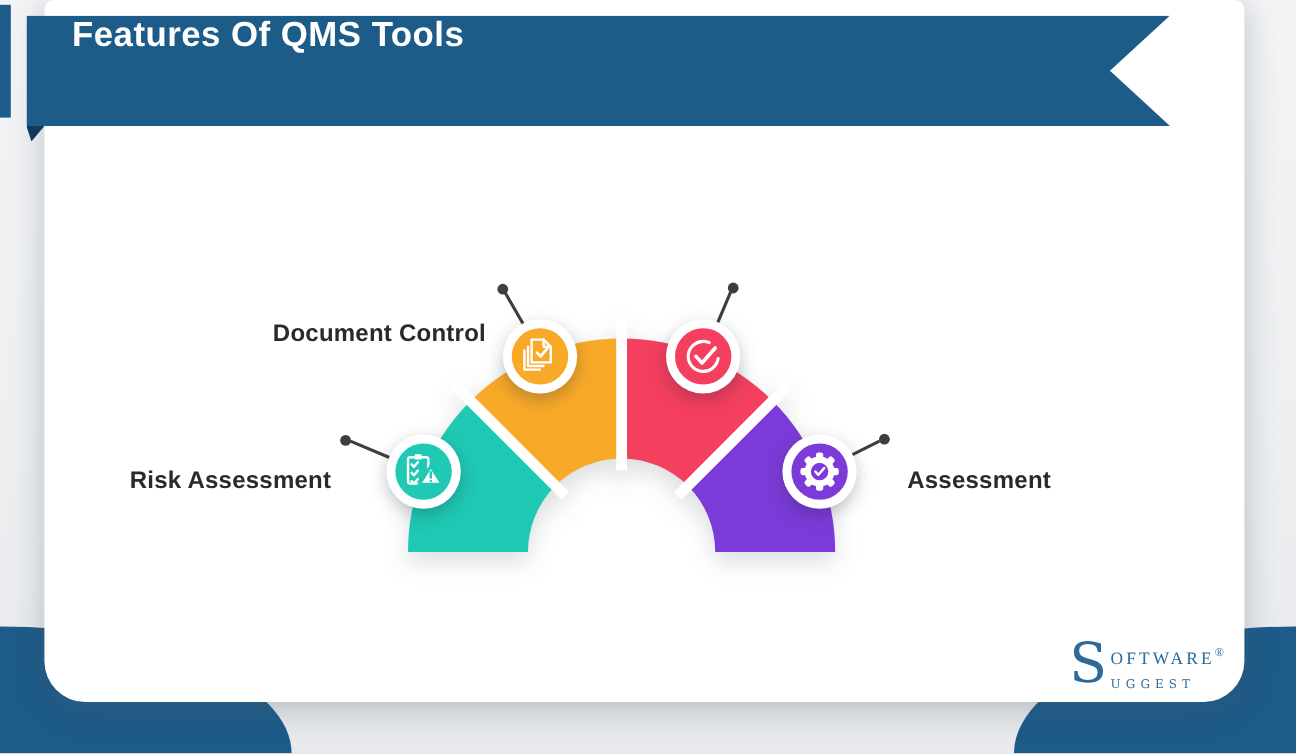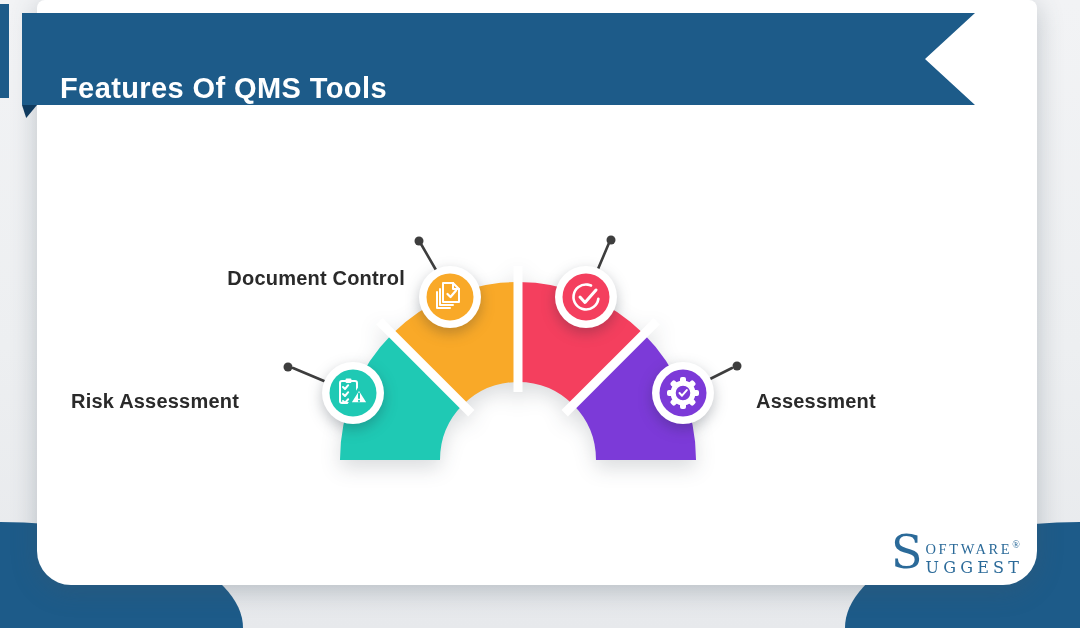--- a/index.html
+++ b/index.html
@@ -10,21 +10,21 @@
   }
   .decor-svg,.diagram-svg{position:absolute;left:0;top:0;width:1080px;height:628px;pointer-events:none;}
   .card{
     position:absolute;left:37px;top:0;width:1000px;height:585px;
     background:#ffffff;border-radius:8px 8px 34px 34px;
     box-shadow:0 6px 26px rgba(70,85,100,.30);
   }
   .banner{
     position:absolute;left:22px;top:13px;width:953px;height:92px;
     clip-path:polygon(0 0,100% 0,calc(100% - 50px) 50%,100% 100%,0 100%);
-    display:flex;align-items:flex-end;z-index:6;
+    display:flex;align-items:flex-start;z-index:6;
   }
   .banner-title{
     color:#ffffff;font-size:29px;font-weight:bold;letter-spacing:.4px;
     padding-left:38px;white-space:nowrap;
   }
   .banner-fold{
     position:absolute;left:22px;top:105px;width:15px;height:13px;
     clip-path:polygon(0 0,100% 0,28% 100%);z-index:5;
   }
   .seg-group{filter:drop-shadow(0 8px 10px rgba(25,35,50,.16));}
@@ -34,21 +34,21 @@
     letter-spacing:.2px;color:#2a2a2a;white-space:nowrap;margin-top:40px;
   }
   .label-right-align{text-align:right;}
   .logo{
     position:absolute;left:891px;top:532px;z-index:4;color:#2b6a99;
     font-family:"DejaVu Serif", serif;display:flex;align-items:flex-start;
   }
   .logo-s{font-size:46px;line-height:40px;font-weight:normal;}
   .logo-lines{margin-left:3px;margin-top:4px;}
   .logo-top{font-size:14.5px;letter-spacing:2.6px;line-height:17px;font-family:Liberation Serif, serif;}
-  .logo-bottom{font-size:16px;letter-spacing:4.2px;line-height:17px;}
+  .logo-bottom{font-size:10px;letter-spacing:4.2px;line-height:17px;}
   .logo-mark{font-size:10px;vertical-align:6px;letter-spacing:0;}
 </style>
 </head>
 <body>
 
 <div class="stage">
 
   <svg class="decor-svg" viewBox="0 0 1080 628">
     <rect x="0" y="4" width="9" height="94" fill="#1d5b89"></rect>
     <path d="M 0 522 A 243 106 0 0 1 243 628 L 0 628 Z" fill="#1d5b89"></path>
@@ -143,21 +143,21 @@
           <circle r="12.5"></circle>
         </g>
         <circle r="8" fill="#7c3ad8"></circle>
         <circle r="8" fill="none" stroke="#ffffff" stroke-width="1.4"></circle>
         <path d="M -3.5 0 l 2.5 2.7 l 4.8 -5.6" fill="none" stroke="#ffffff" stroke-width="2" stroke-linecap="round" stroke-linejoin="round"></path>
       </g>
     </g>
   </svg>
 
   <div class="feature-label label-right-align" style="right:675px;top:227px;">Document Control</div>
-  <div class="feature-label label-right-align" style="right:841px;top:350px;">Risk Assessment</div>
+  <div class="feature-label label-right-align" style="right:804px;top:350px;">Risk Assessment</div>
   <div class="feature-label" style="left:756px;top:350px;">Assessment</div>
 
   <div class="banner-fold" style="background-color: rgb(15, 58, 94);"></div>
   <div class="banner" style="background-color: rgb(29, 91, 137);">
     <div class="banner-title">Features Of QMS Tools</div>
   </div>
 
   <div class="logo">
     <span class="logo-s">S</span>
     <span class="logo-lines">

